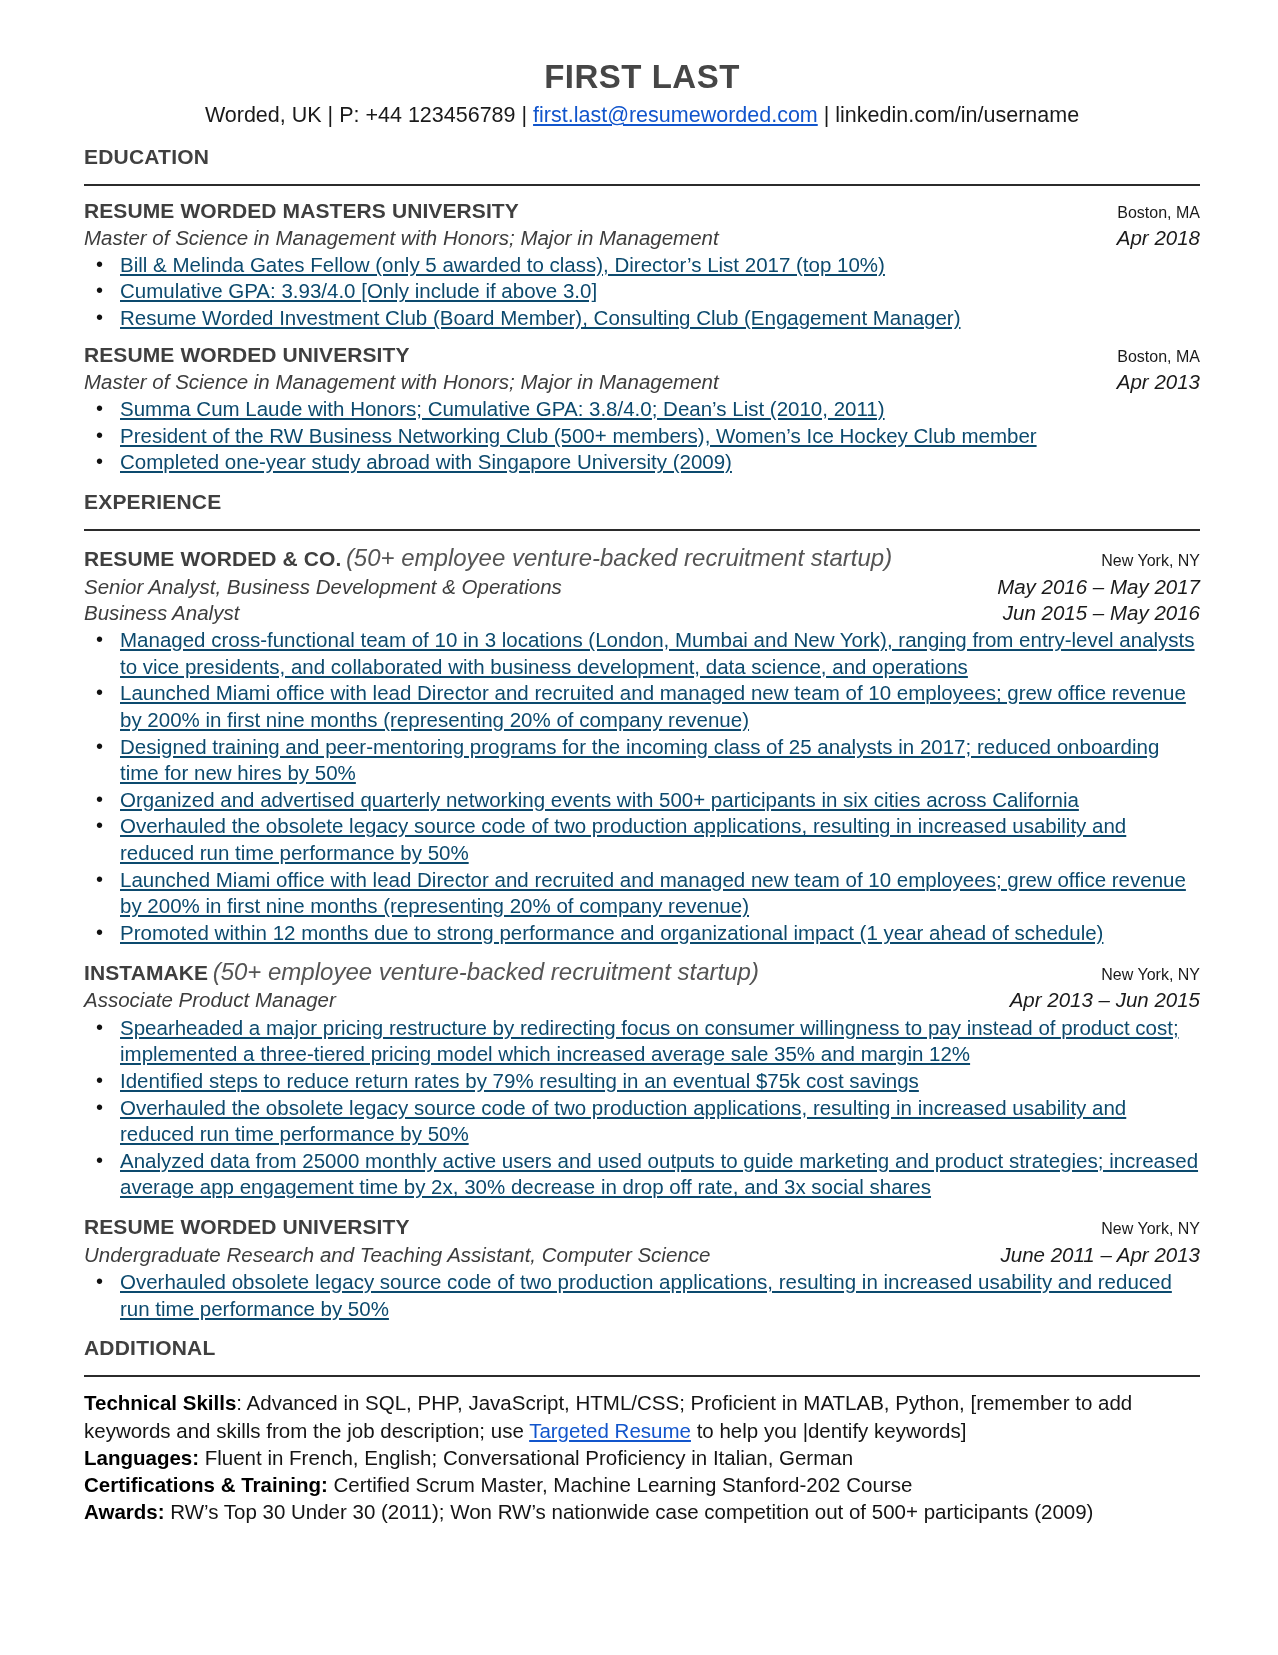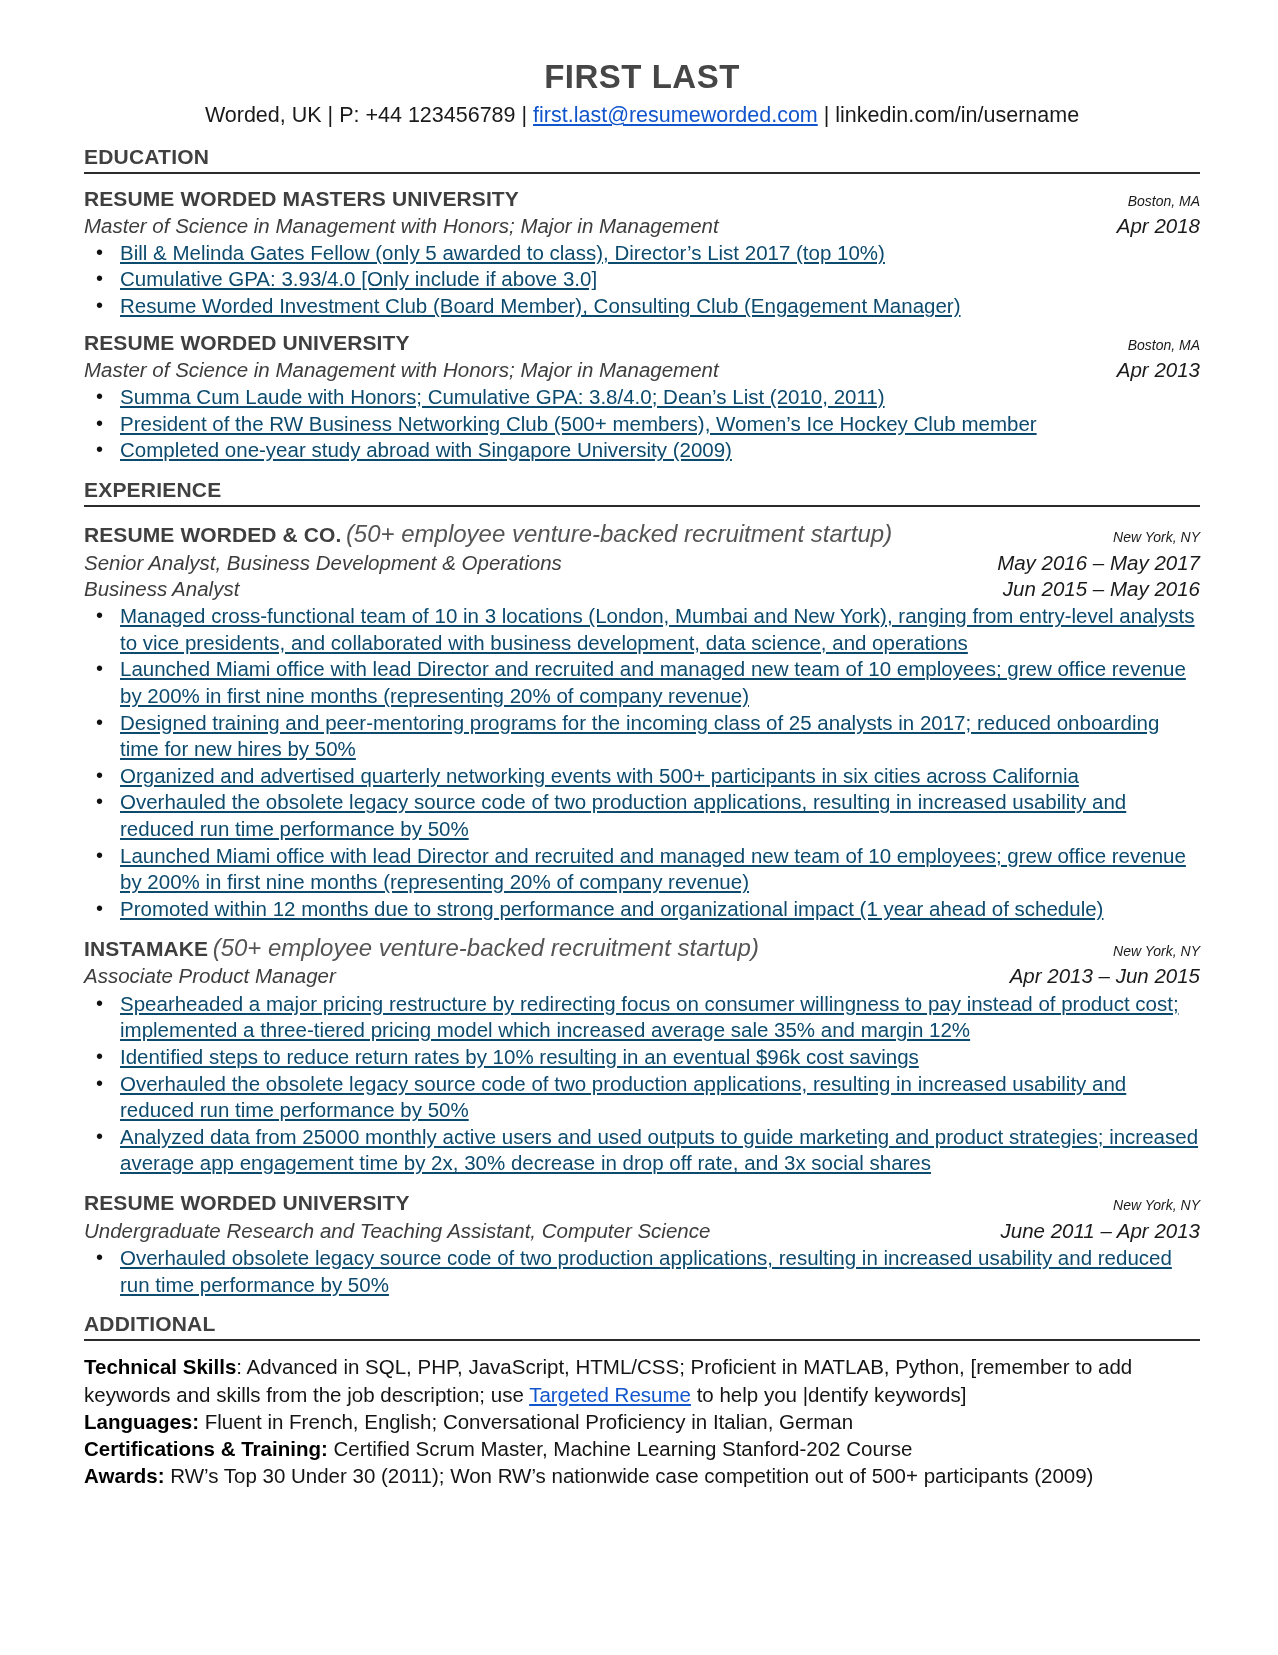--- a/index.html
+++ b/index.html
@@ -45,21 +45,21 @@
     color: #1155cc;
     text-decoration: underline;
   }
 
   
   .section-head {
     font-size: 21px;
     font-weight: bold;
     color: #404040;
     letter-spacing: 0.2px;
-    padding-bottom: 3px;
+    padding-bottom: 15px;
     border-bottom: 2.2px solid #2b2b2b;
     margin-top: 6px;
     margin-bottom: 12px;
   }
   .section-head.experience { margin-top: 14px; }
   .section-head.additional { margin-top: 14px; }
 
   
   .entry { margin-bottom: 10px; }
   .entry.last { margin-bottom: 0; }
@@ -78,22 +78,21 @@
     color: #3f3f3f;
     letter-spacing: 0.1px;
   }
   .org-note {
     font-size: 24px;
     font-style: italic;
     font-weight: normal;
     color: #555555;
   }
   .place {
-    font-size: 14px;
-    font-style: italic;
+    font-size: 16px;
     color: #1a1a1a;
   }
   .title {
     font-size: 20.5px;
     font-style: italic;
     color: #3d3d3d;
   }
   .dates {
     font-size: 20.5px;
     font-style: italic;
@@ -218,21 +217,21 @@
         <span class="org-note">(50+ employee venture-backed recruitment startup)</span>
       </div>
       <div class="right"><span class="place">New York, NY</span></div>
     </div>
     <div class="row">
       <div class="left"><span class="title">Associate Product Manager</span></div>
       <div class="right"><span class="dates">Apr 2013 – Jun 2015</span></div>
     </div>
     <ul class="bullets">
       <li>Spearheaded a major pricing restructure by redirecting focus on consumer willingness to pay instead of product cost; implemented a three-tiered pricing model which increased average sale 35% and margin 12%</li>
-      <li>Identified steps to reduce return rates by 10% resulting in an eventual $96k cost savings</li>
+      <li>Identified steps to reduce return rates by 79% resulting in an eventual $75k cost savings</li>
       <li>Overhauled the obsolete legacy source code of two production applications, resulting in increased usability and reduced run time performance by 50%</li>
       <li>Analyzed data from 25000 monthly active users and used outputs to guide marketing and product strategies; increased average app engagement time by 2x, 30% decrease in drop off rate, and 3x social shares</li>
     </ul>
   </div>
 
   <div class="entry last">
     <div class="row">
       <div class="left">
         <span class="org">RESUME WORDED UNIVERSITY</span>
         <span class="org-note"></span>

